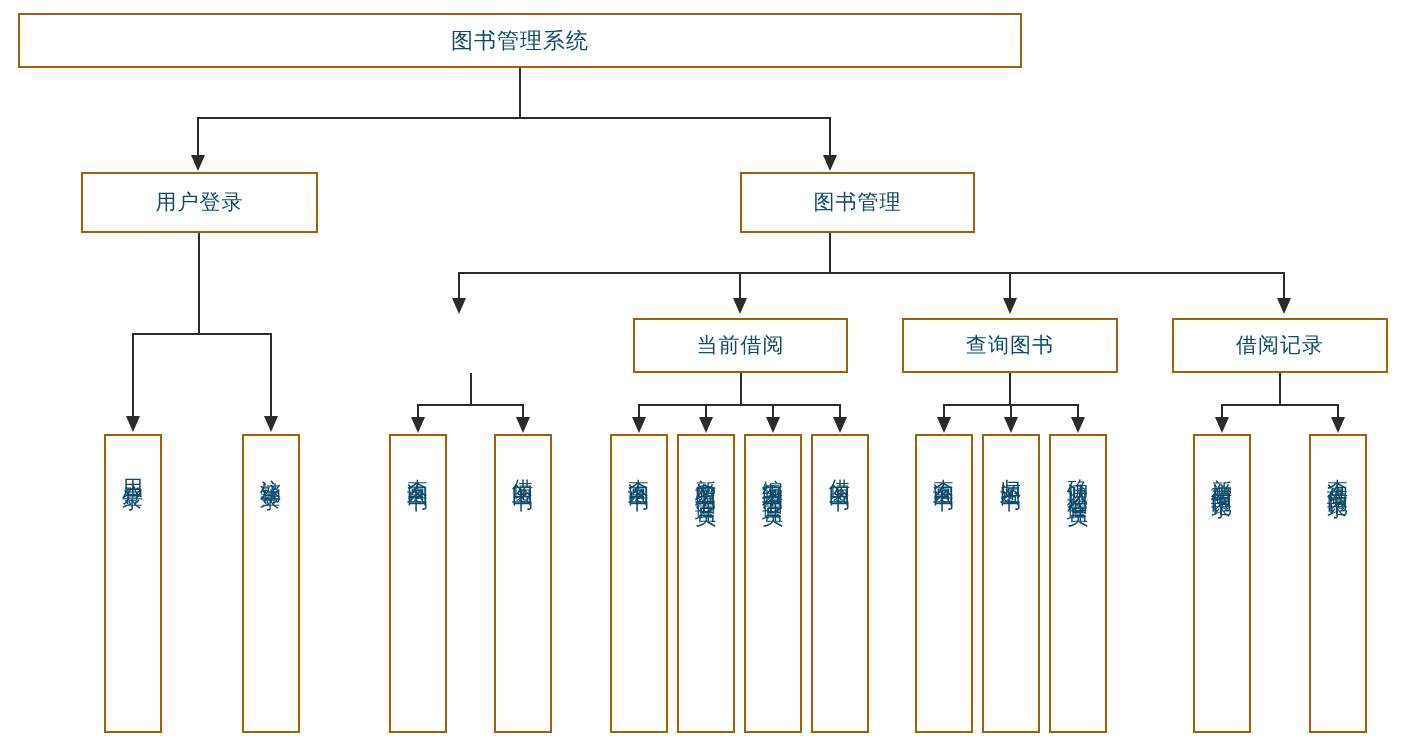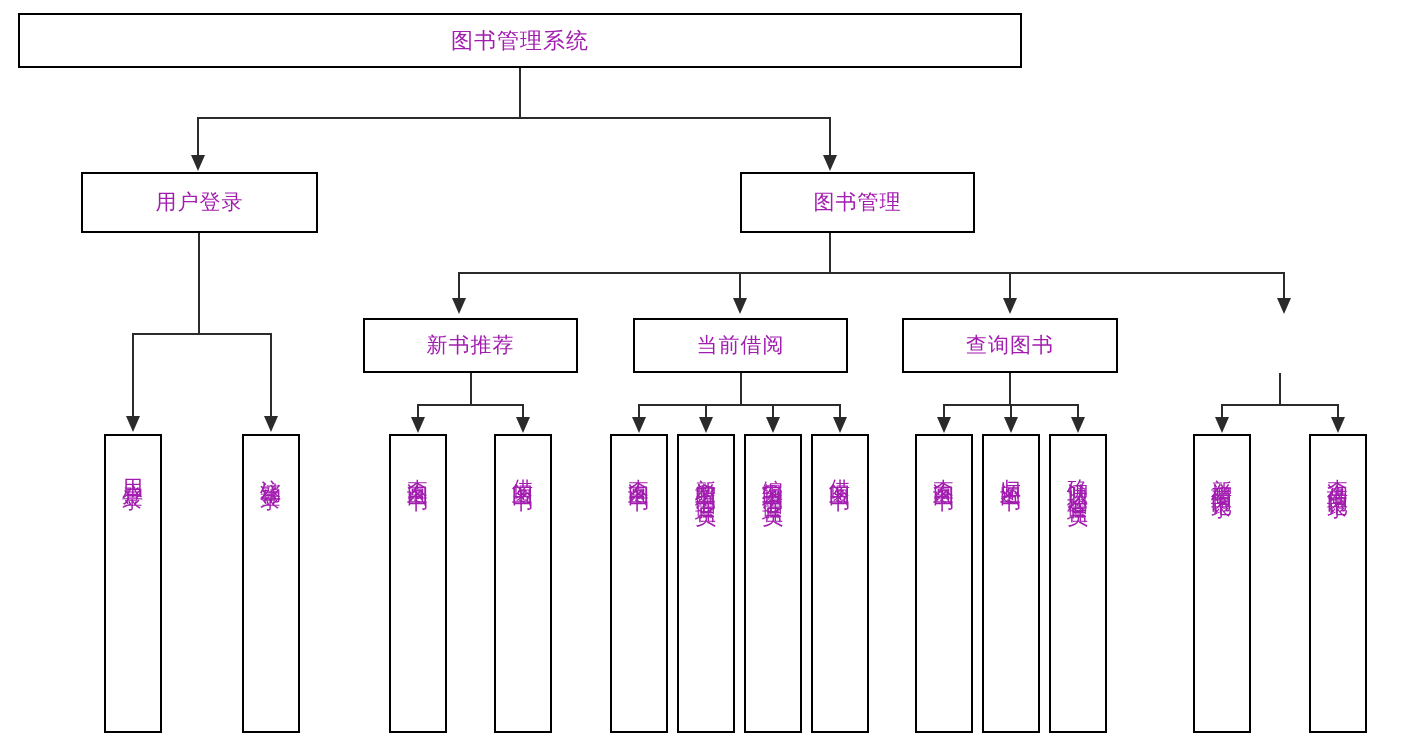--- a/index.html
+++ b/index.html
@@ -13,25 +13,25 @@
     width:1405px;
     height:747px;
     background:#ffffff;
     overflow:hidden;
   }
   
   .node{
     position:absolute;
     box-sizing:border-box;
     background:#ffffff;
-    border:2px solid #000000;
+    border:2px solid #a16207;
     display:flex;
     align-items:center;
     justify-content:center;
-    color:#a21caf;
+    color:#0c4a6e;
   }
   .node .label{
     font-size:21px;
     letter-spacing:1px;
     line-height:1.15;
     white-space:nowrap;
   }
   
   .node.h .label{font-size:21px;}
   .node.root .label{font-size:22px;}
@@ -115,28 +115,28 @@
   <div class="hline" style="left:458px;top:272px;width:826px;"></div>
   <div class="vline" style="left:458px;top:272px;height:28px;"></div>
   <div class="arrow" style="left:452px;top:298px;"></div>
   <div class="vline" style="left:739px;top:272px;height:28px;"></div>
   <div class="arrow" style="left:733px;top:298px;"></div>
   <div class="vline" style="left:1009px;top:272px;height:28px;"></div>
   <div class="arrow" style="left:1003px;top:298px;"></div>
   <div class="vline" style="left:1283px;top:272px;height:28px;"></div>
   <div class="arrow" style="left:1277px;top:298px;"></div>
 
-  <div class="node h" style="left:363px;top:318px;width:215px;height:55px;">
-    <span class="label">新书推荐</span>
-  </div>
   <div class="node h" style="left:633px;top:318px;width:215px;height:55px;">
     <span class="label">当前借阅</span>
   </div>
   <div class="node h" style="left:902px;top:318px;width:216px;height:55px;">
     <span class="label">查询图书</span>
+  </div>
+  <div class="node h" style="left:1172px;top:318px;width:216px;height:55px;">
+    <span class="label">借阅记录</span>
   </div>
 
   <div class="vline" style="left:470px;top:373px;height:32px;"></div>
   <div class="hline" style="left:417px;top:404px;width:107px;"></div>
   <div class="vline" style="left:417px;top:404px;height:16px;"></div>
   <div class="arrow" style="left:411px;top:417px;"></div>
   <div class="vline" style="left:522px;top:404px;height:16px;"></div>
   <div class="arrow" style="left:516px;top:417px;"></div>
 
   <div class="vline" style="left:740px;top:373px;height:32px;"></div>

